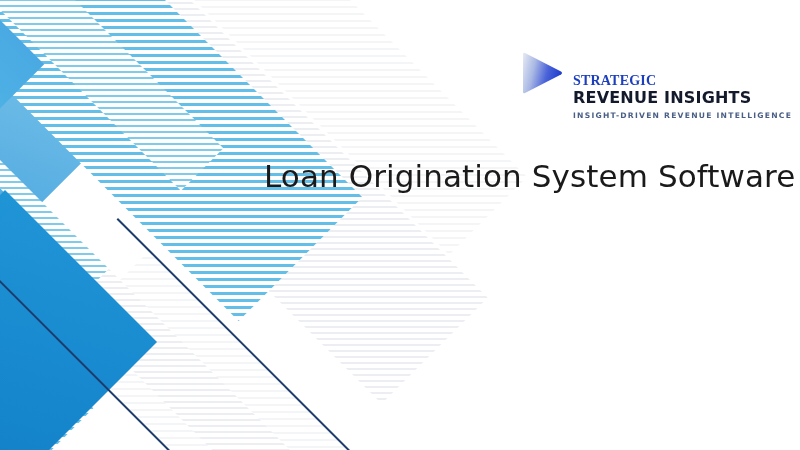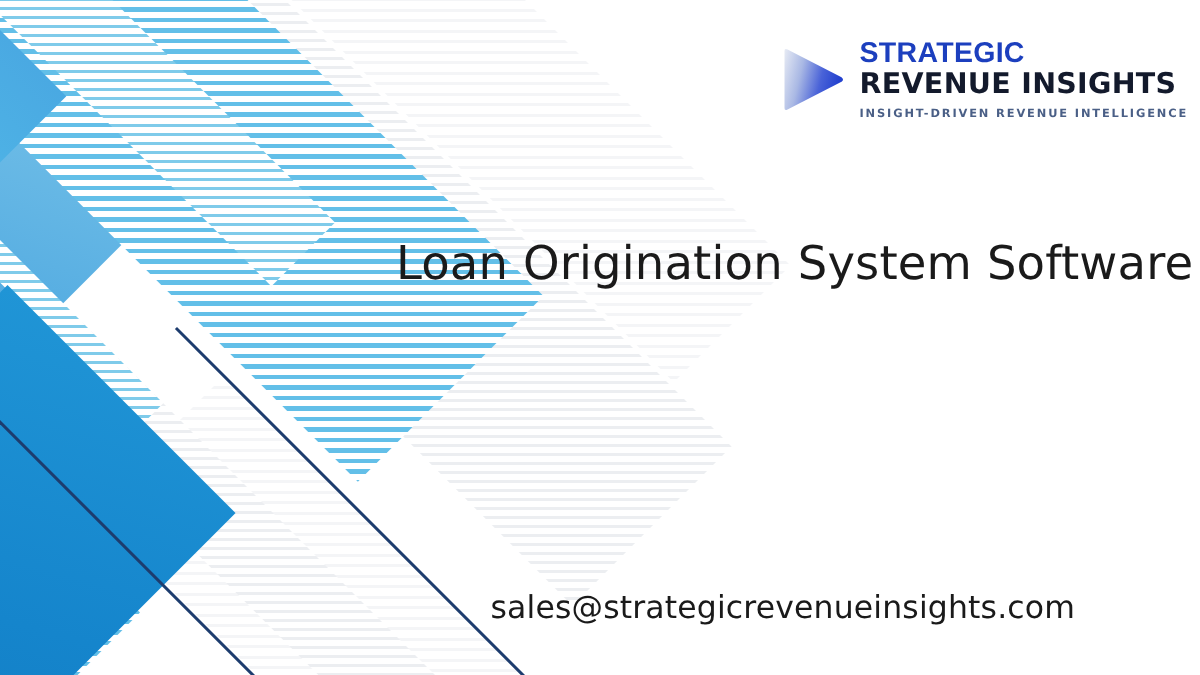--- a/index.html
+++ b/index.html
@@ -76,29 +76,30 @@
     position: absolute;
     left: 520px;
     top: 26px;
     display: flex;
     align-items: center;
     gap: 9px;
   }
   .logo-chevron { width: 44px; height: 46px; flex: 0 0 auto; }
   .logo-text { display: flex; flex-direction: column; line-height: 1; }
   .logo-l1 {
-    font-family: Liberation Sans, sans-serif;
-    font-size: 19px;
+    font-family: Liberation Serif, serif;
+    font-size: 14px;
     font-weight: bold;
     letter-spacing: 0.2px;
     color: #1c3fbe;
+    margin-top: 48px;
   }
   .logo-l2 {
     font-family: "DejaVu Sans", sans-serif;
-    font-size: 19px;
+    font-size: 16px;
     font-weight: bold;
     letter-spacing: 0.2px;
     color: #131a2c;
     margin-top: 2px;
   }
   .logo-tag {
     font-family: "DejaVu Sans", sans-serif;
     font-size: 7.6px;
     font-weight: bold;
     letter-spacing: 1.25px;
@@ -184,15 +185,14 @@
     </svg>
     <div class="logo-text">
       <div class="logo-l1">STRATEGIC</div>
       <div class="logo-l2">REVENUE INSIGHTS</div>
       <div class="logo-tag">INSIGHT-DRIVEN REVENUE INTELLIGENCE</div>
     </div>
   </div>
 
   <div class="title">Loan Origination System Software Market</div>
 
-  <div class="email">sales@strategicrevenueinsights.com</div>
 
 </div>
 
 </body></html>

